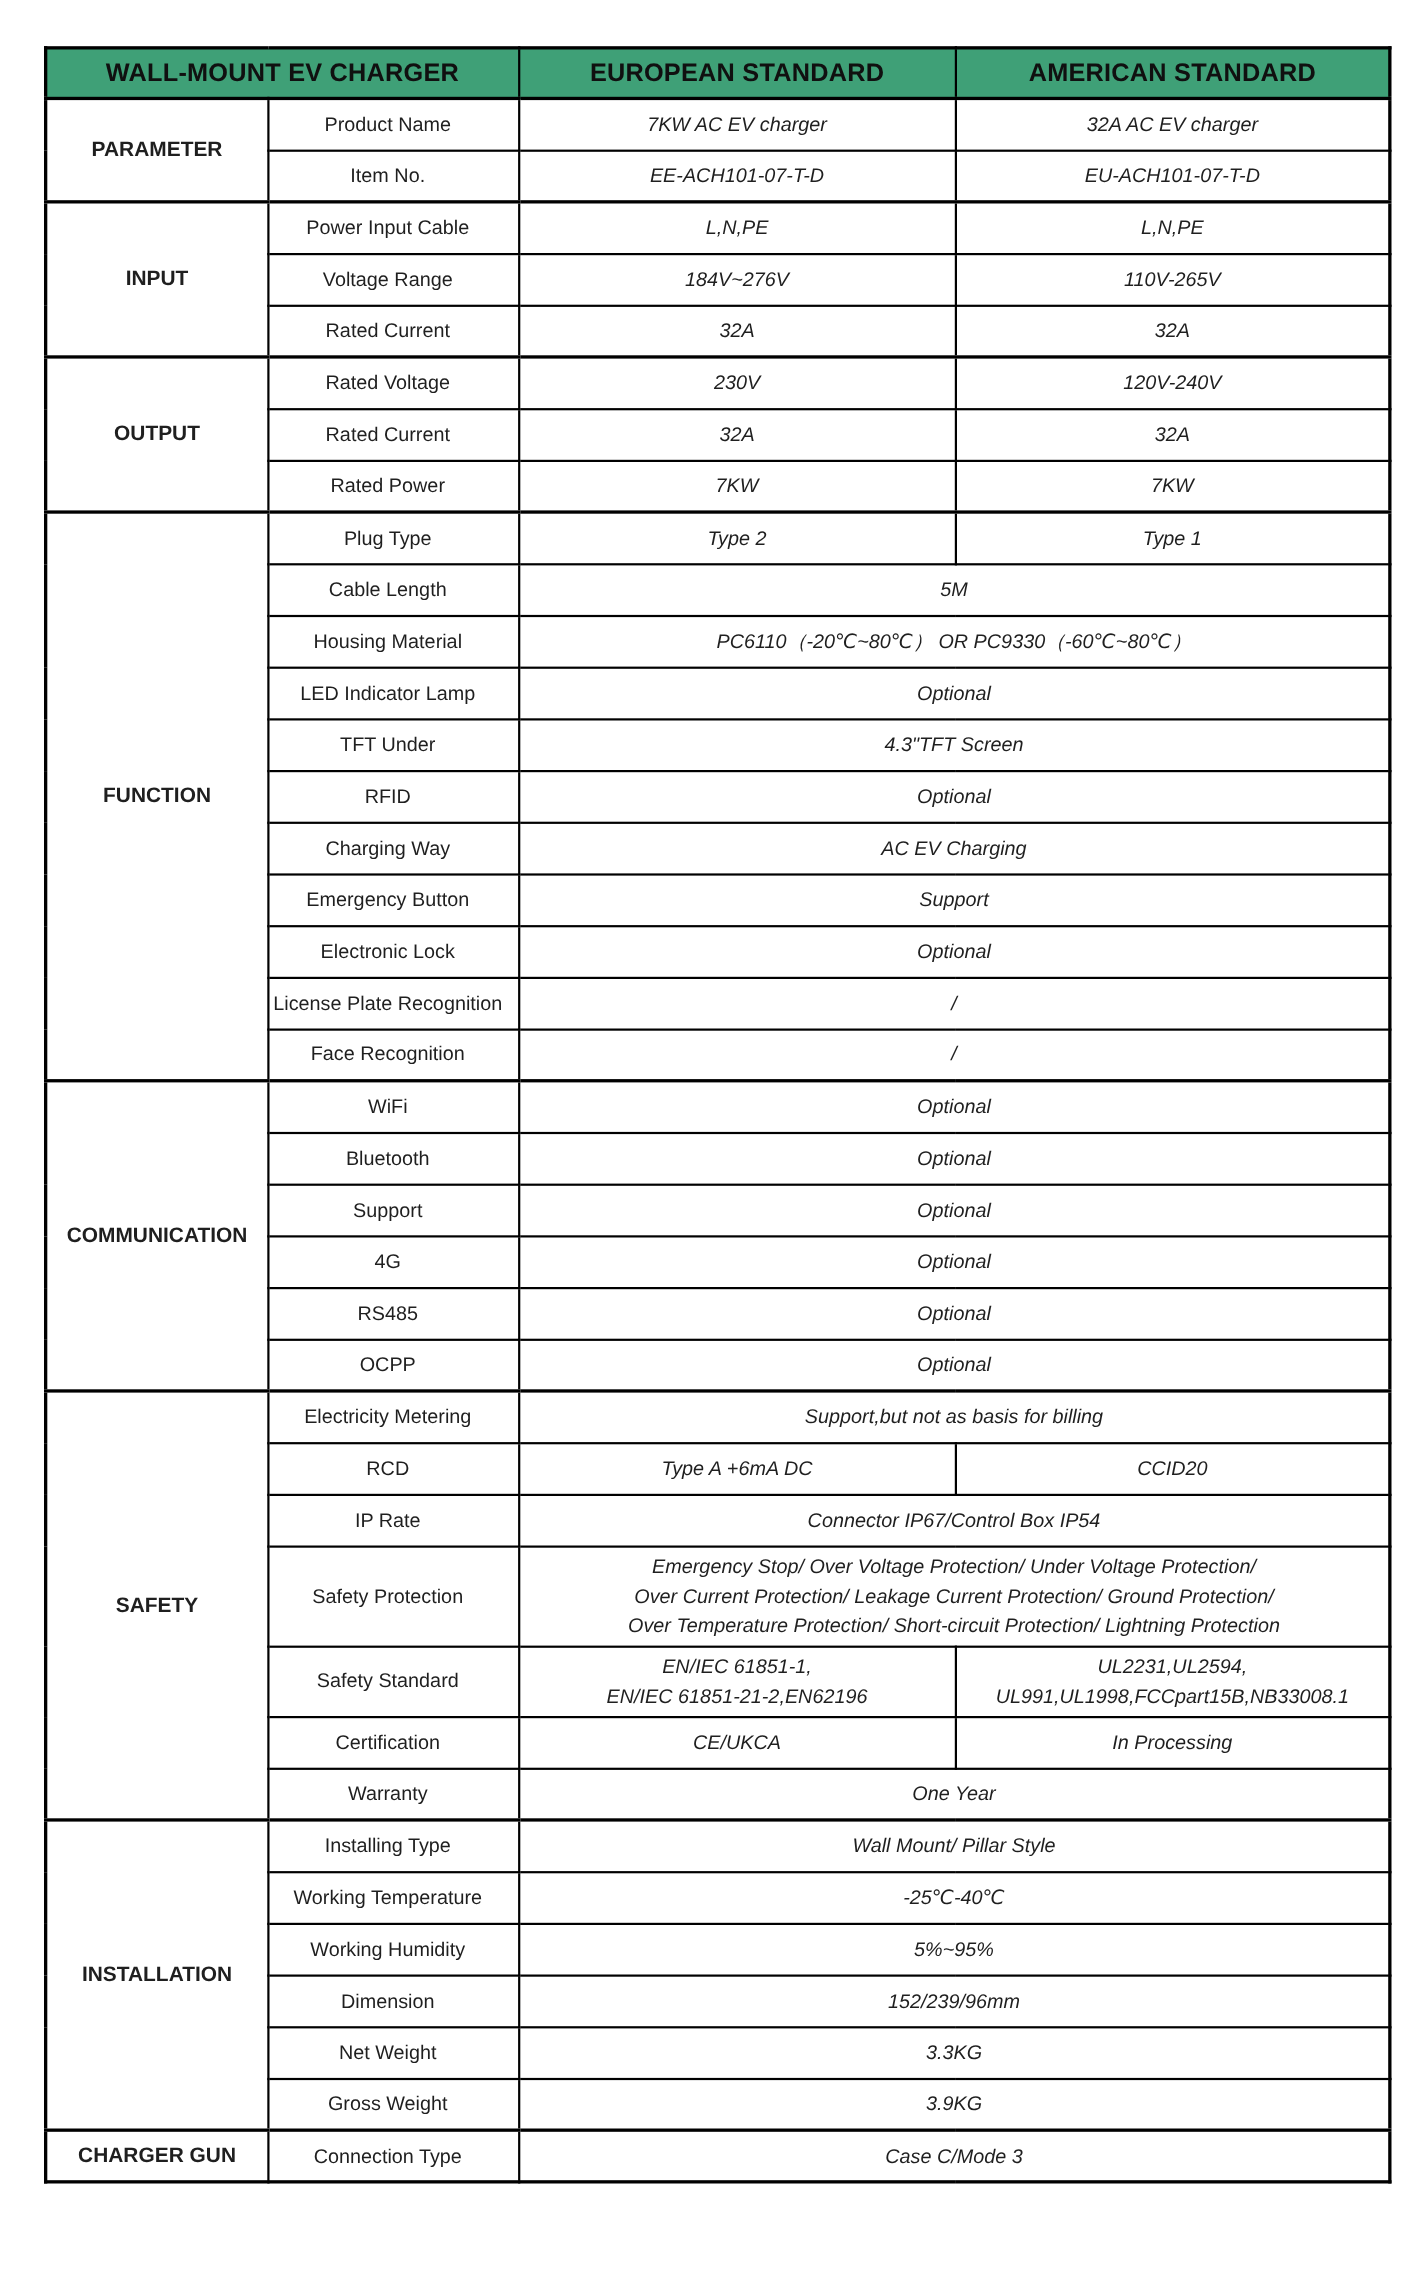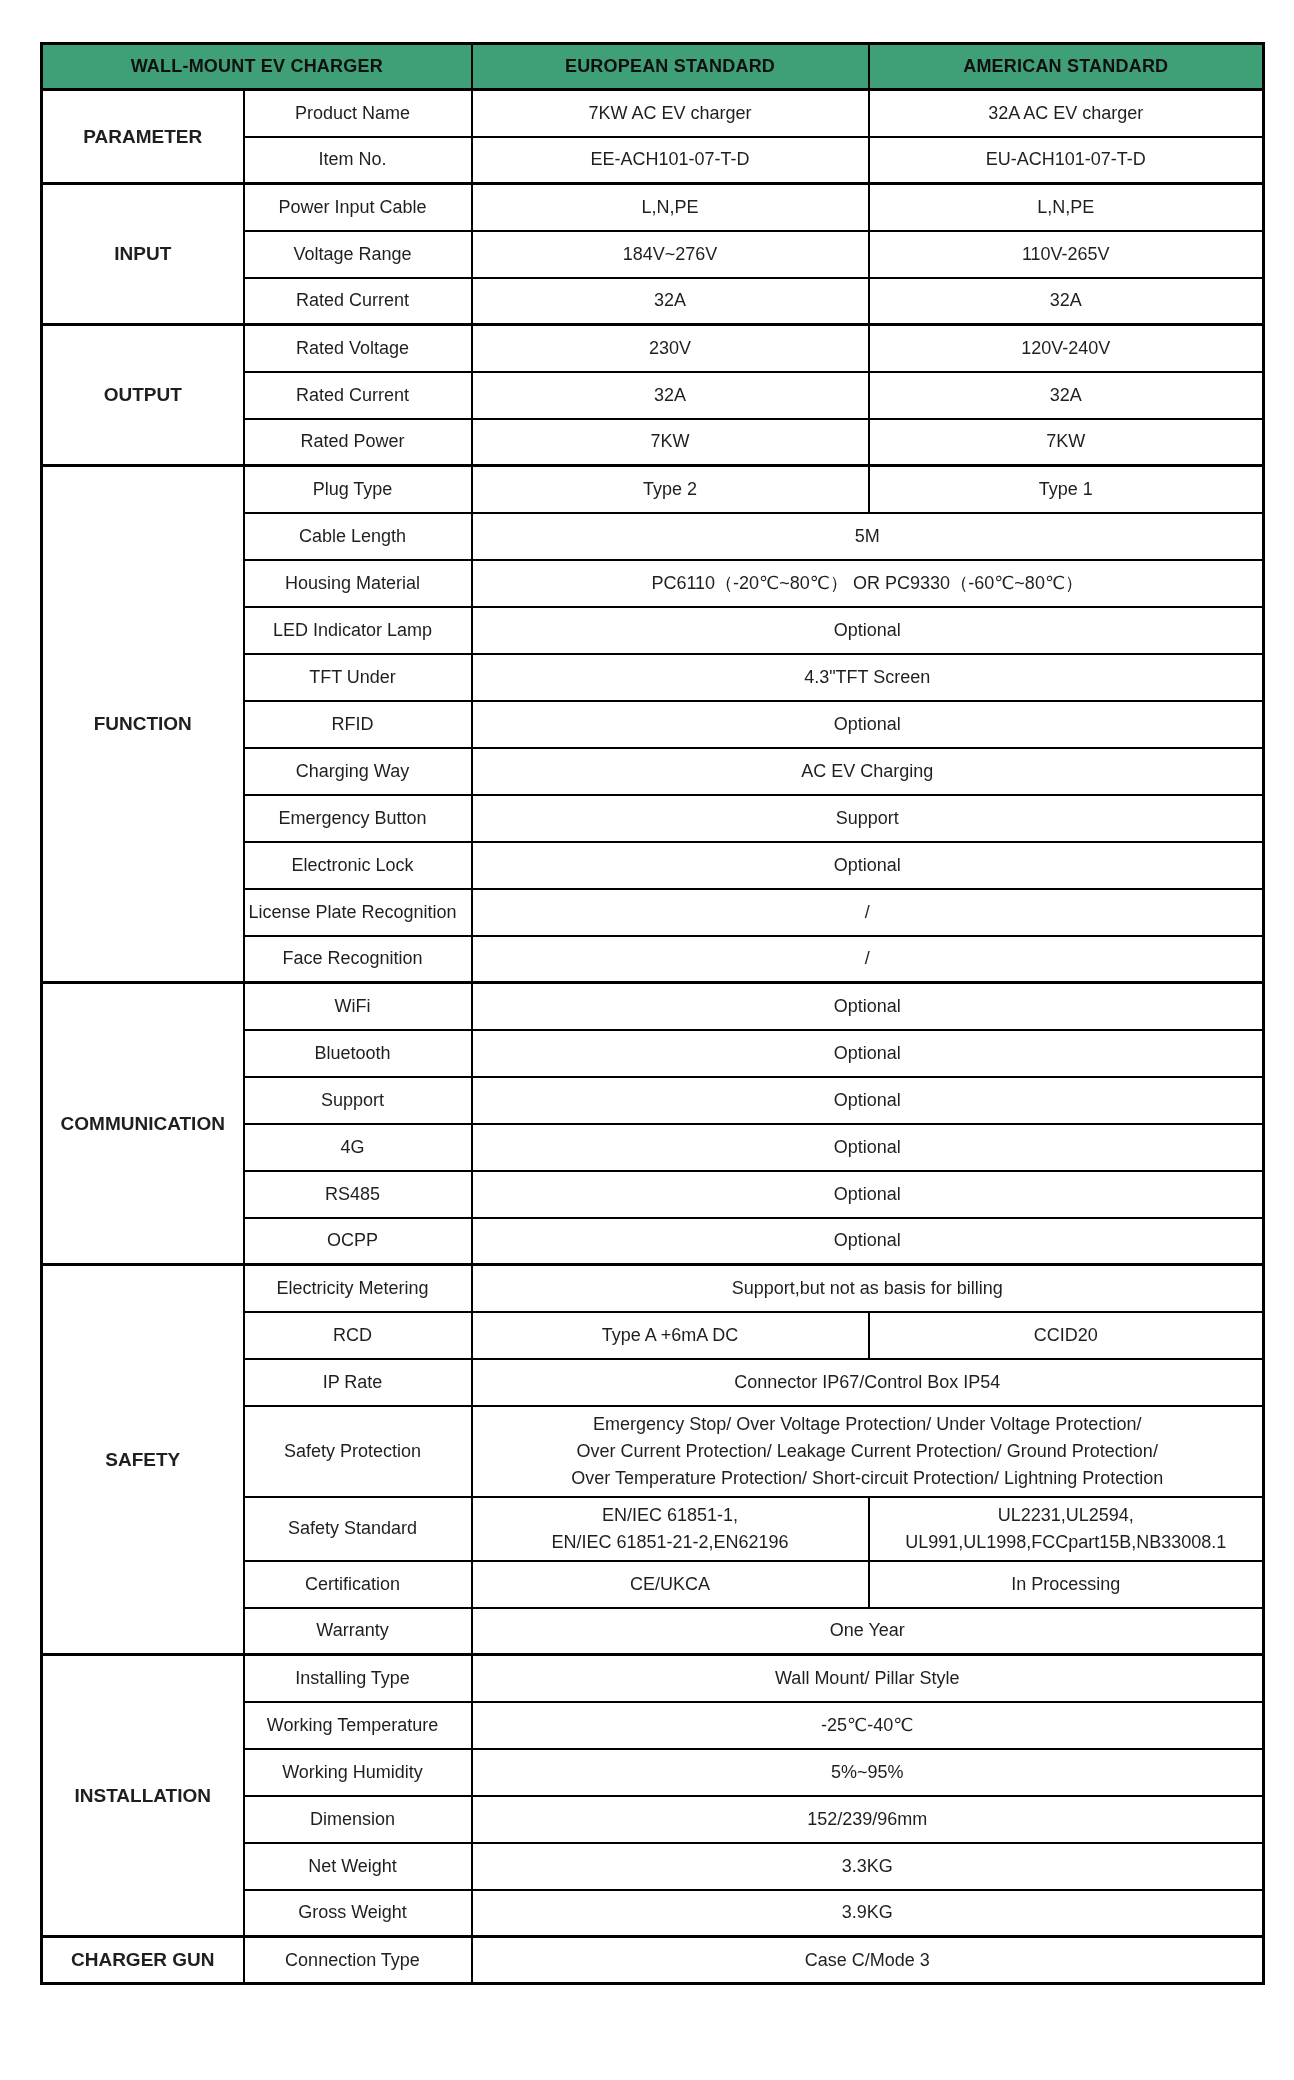--- a/index.html
+++ b/index.html
@@ -27,35 +27,35 @@
     text-align: center;
     vertical-align: middle;
     font-size: 18px;
     font-weight: 400;
     padding: 4px 4px;
     overflow: visible;
   }
   thead th {
     background: var(--header-bg);
     font-weight: 700;
-    font-size: 18px;
+    font-size: 23px;
     height: 46px;
     color: #101010;
     border-bottom: 3px solid var(--border-c);
     letter-spacing: 0.2px;
   }
   tbody tr { height: 47px; }
   tbody th.group-cell {
     font-weight: 700;
     font-size: 19px;
     background: #ffffff;
   }
   tr.group-start th, tr.group-start td { border-top: 3px solid var(--border-c); }
   td.label-cell { white-space: nowrap; padding-left: 2px; padding-right: 12px; }
-  td.value-cell { white-space: pre-line; line-height: 1.5; }
+  td.value-cell { white-space: pre-line; line-height: 1.5; font-style: italic; }
 </style>
 </head>
 <body>
 
 <div class="wrap">
   <table class="spec">
     <colgroup>
       <col class="c-group">
       <col class="c-label">
       <col class="c-eu">

